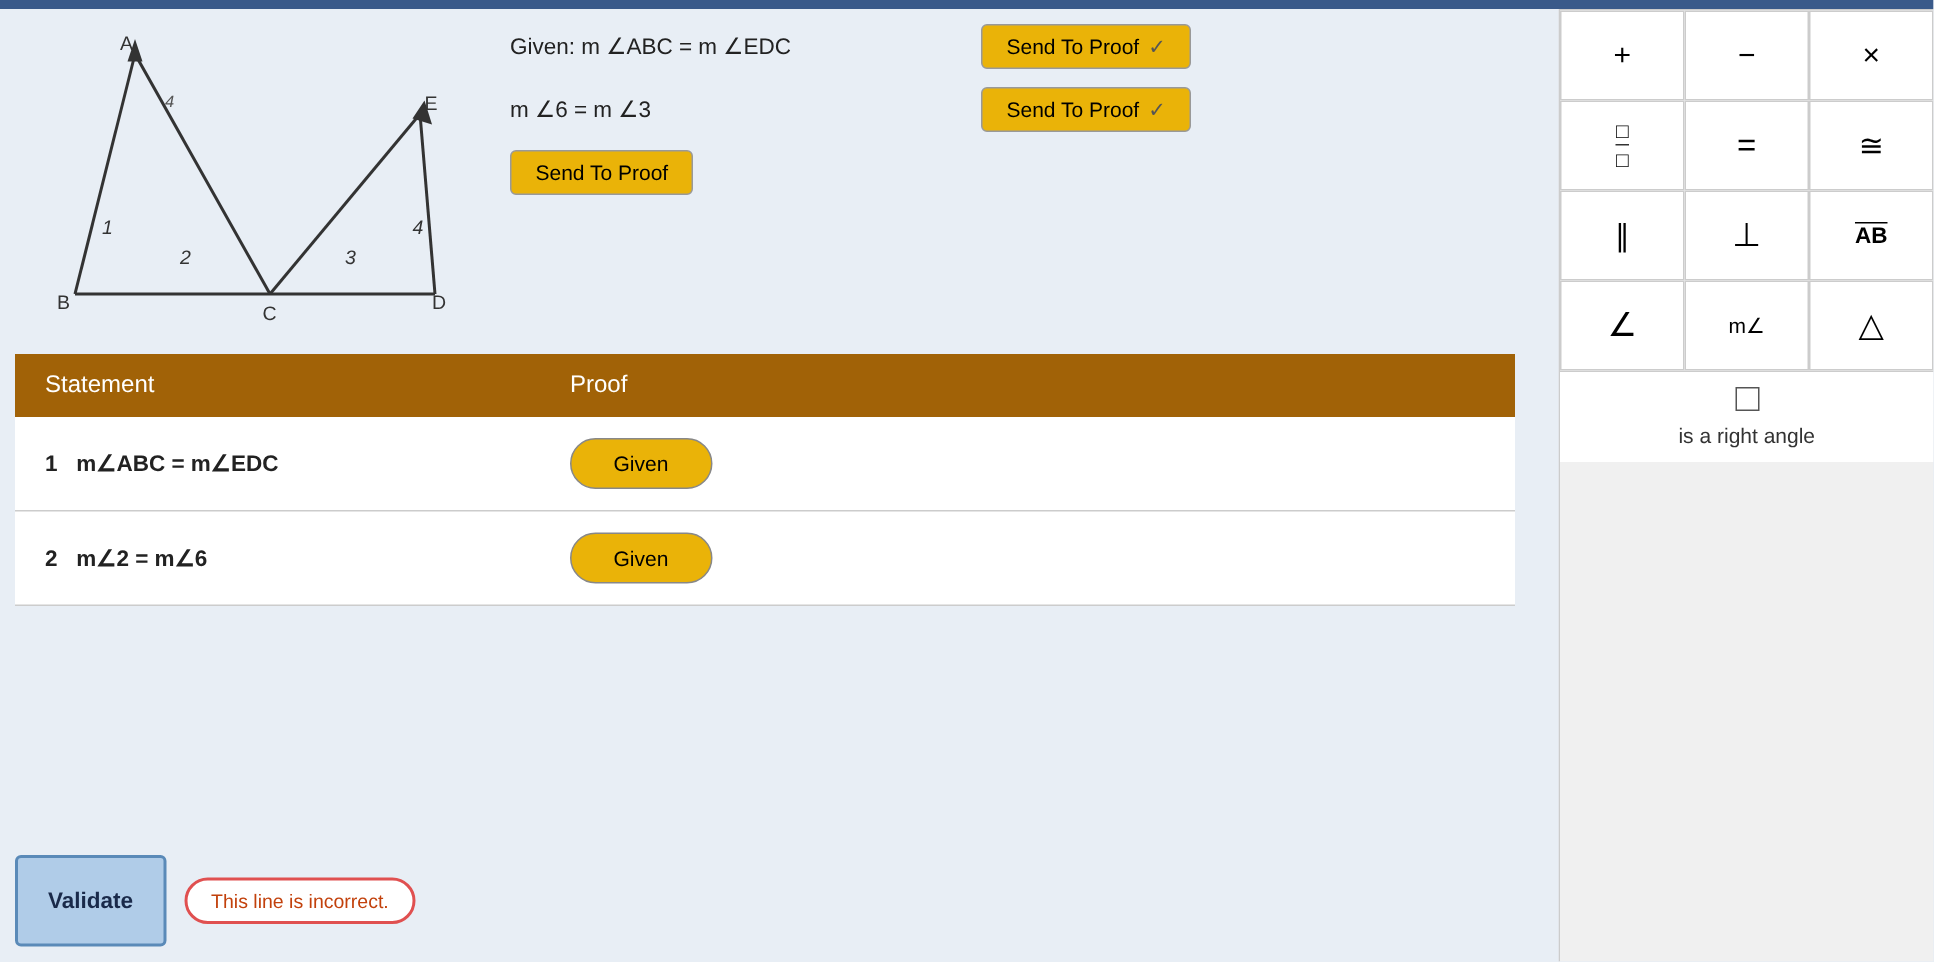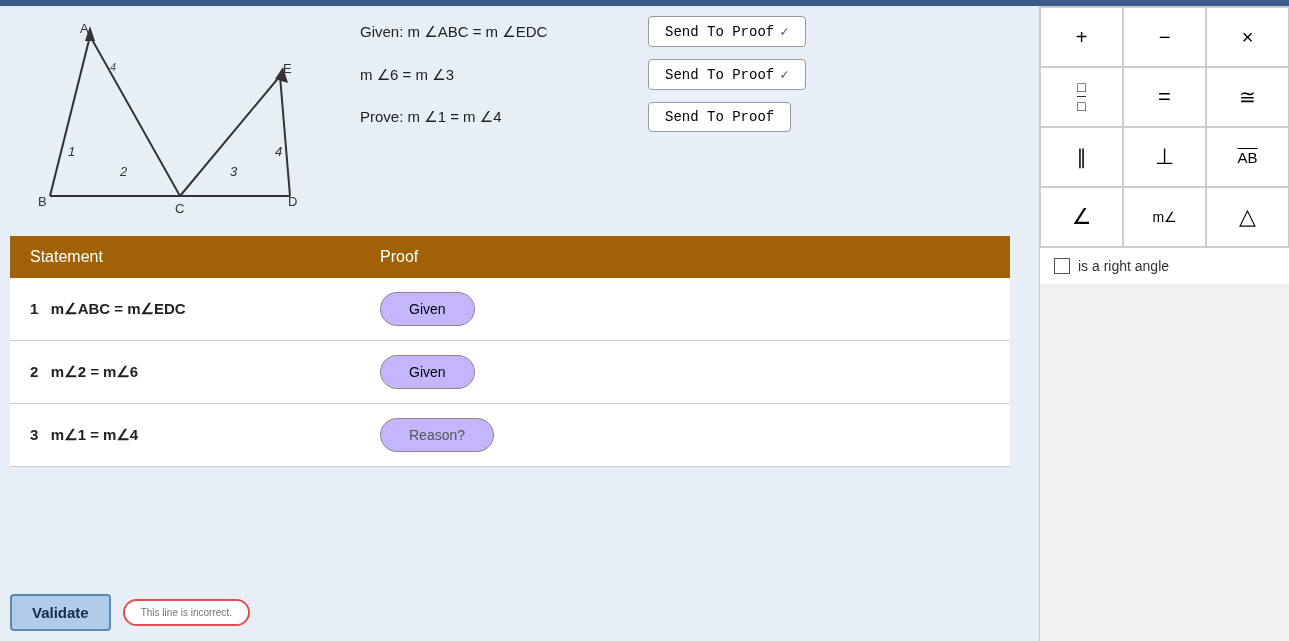--- a/index.html
+++ b/index.html
@@ -50,42 +50,40 @@
       position: absolute;
       top: 10px;
       left: 340px;
       right: 20px;
     }
 
     .given-row {
       display: flex;
       align-items: center;
       margin-bottom: 12px;
-      gap: 8px;
-      margin-left: 20px;
+      gap: 34px;
     }
 
     .given-text {
       font-size: 15px;
       color: #222;
       min-width: 280px;
     }
 
     .send-to-proof-btn {
-      background: #ffffff;
+      background: #eab308;
       border: 1.5px solid #999;
       border-radius: 4px;
       padding: 6px 16px;
       font-size: 14px;
       cursor: pointer;
       display: flex;
       align-items: center;
       gap: 6px;
       white-space: nowrap;
-      font-family: Liberation Mono, monospace;
     }
 
     .send-to-proof-btn .checkmark {
       color: #555;
       font-size: 14px;
     }
 
     
     .proof-section {
       position: absolute;
@@ -123,21 +121,21 @@
       vertical-align: middle;
     }
 
     .proof-table tbody td:first-child {
       width: 350px;
       color: #222;
       font-weight: bold;
     }
 
     .reason-btn {
-      background: #c4b5fd;
+      background: #eab308;
       border: 1.5px solid #888;
       border-radius: 20px;
       padding: 8px 28px;
       font-size: 14px;
       cursor: pointer;
     }
 
     .reason-btn.question {
       color: #555;
     }
@@ -151,34 +149,34 @@
       padding: 10px 10px;
       display: flex;
       align-items: center;
       gap: 12px;
     }
 
     .validate-btn {
       background: #b0cce8;
       border: 2px solid #5a8ab8;
       border-radius: 4px;
-      padding: 8px 20px;
+      padding: 20px 20px;
       font-size: 15px;
       cursor: pointer;
       color: #1a2a4a;
       font-weight: bold;
     }
 
     .incorrect-badge {
       background: white;
       border: 2px solid #e05050;
       border-radius: 20px;
       padding: 6px 16px;
-      font-size: 10px;
-      color: #737373;
+      font-size: 13px;
+      color: #c2410c;
     }
 
     
     .right-panel {
       width: 250px;
       background: #f0f0f0;
       border-left: 1px solid #ccc;
       display: flex;
       flex-direction: column;
     }
@@ -203,20 +201,21 @@
 
     .right-footer {
       padding: 10px 14px;
       display: flex;
       align-items: center;
       gap: 8px;
       font-size: 14px;
       color: #333;
       border-top: 1px solid #ccc;
       background: white;
+      flex-direction: column;
     }
 
     .right-footer-checkbox {
       width: 16px;
       height: 16px;
       border: 1.5px solid #555;
       display: inline-block;
       background: white;
     }
   </style>
@@ -264,21 +263,20 @@
         </button>
       </div>
       <div class="given-row">
         <span class="given-text">m ∠6 = m ∠3</span>
         <button class="send-to-proof-btn">
           <span>Send To Proof</span>
           <span class="checkmark">✓</span>
         </button>
       </div>
       <div class="given-row">
-        <span class="given-text">Prove: m ∠1 = m ∠4</span>
         <button class="send-to-proof-btn">
           <span>Send To Proof</span>
         </button>
       </div>
     </div>
 
     <div class="proof-section">
       <table class="proof-table">
         <thead>
           <tr>
@@ -298,29 +296,20 @@
           </tr>
           <tr>
             <td>
               <span>2&nbsp;&nbsp;</span>
               <span>m∠2 = m∠6</span>
             </td>
             <td>
               <button class="reason-btn">Given</button>
             </td>
           </tr>
-          <tr>
-            <td>
-              <span>3&nbsp;&nbsp;</span>
-              <span>m∠1 = m∠4</span>
-            </td>
-            <td>
-              <button class="reason-btn question">Reason?</button>
-            </td>
-          </tr>
         </tbody>
       </table>
     </div>
 
     <div class="bottom-bar">
       <button class="validate-btn">Validate</button>
       <span class="incorrect-badge">This line is incorrect.</span>
     </div>
 
   </div>
@@ -333,21 +322,21 @@
       <div class="symbol-cell" style="font-size:14px;">
         <span style="display:flex;flex-direction:column;align-items:center;line-height:1.1;">
           <span>□</span>
           <span style="border-top:1.5px solid #333;padding-top:2px;">□</span>
         </span>
       </div>
       <div class="symbol-cell" style="font-size:22px;">=</div>
       <div class="symbol-cell" style="font-size:20px;">≅</div>
       <div class="symbol-cell" style="font-size:20px;">∥</div>
       <div class="symbol-cell" style="font-size:22px;">⊥</div>
-      <div class="symbol-cell" style="font-size:15px;font-weight:normal;">
+      <div class="symbol-cell" style="font-size:15px;font-weight:bold;">
         <span style="text-decoration:overline;">AB</span>
       </div>
       <div class="symbol-cell" style="font-size:22px;">∠</div>
       <div class="symbol-cell" style="font-size:14px;">m∠</div>
       <div class="symbol-cell" style="font-size:22px;">△</div>
     </div>
     <div class="right-footer">
       <div class="right-footer-checkbox"></div>
       <span>is a right angle</span>
     </div>

